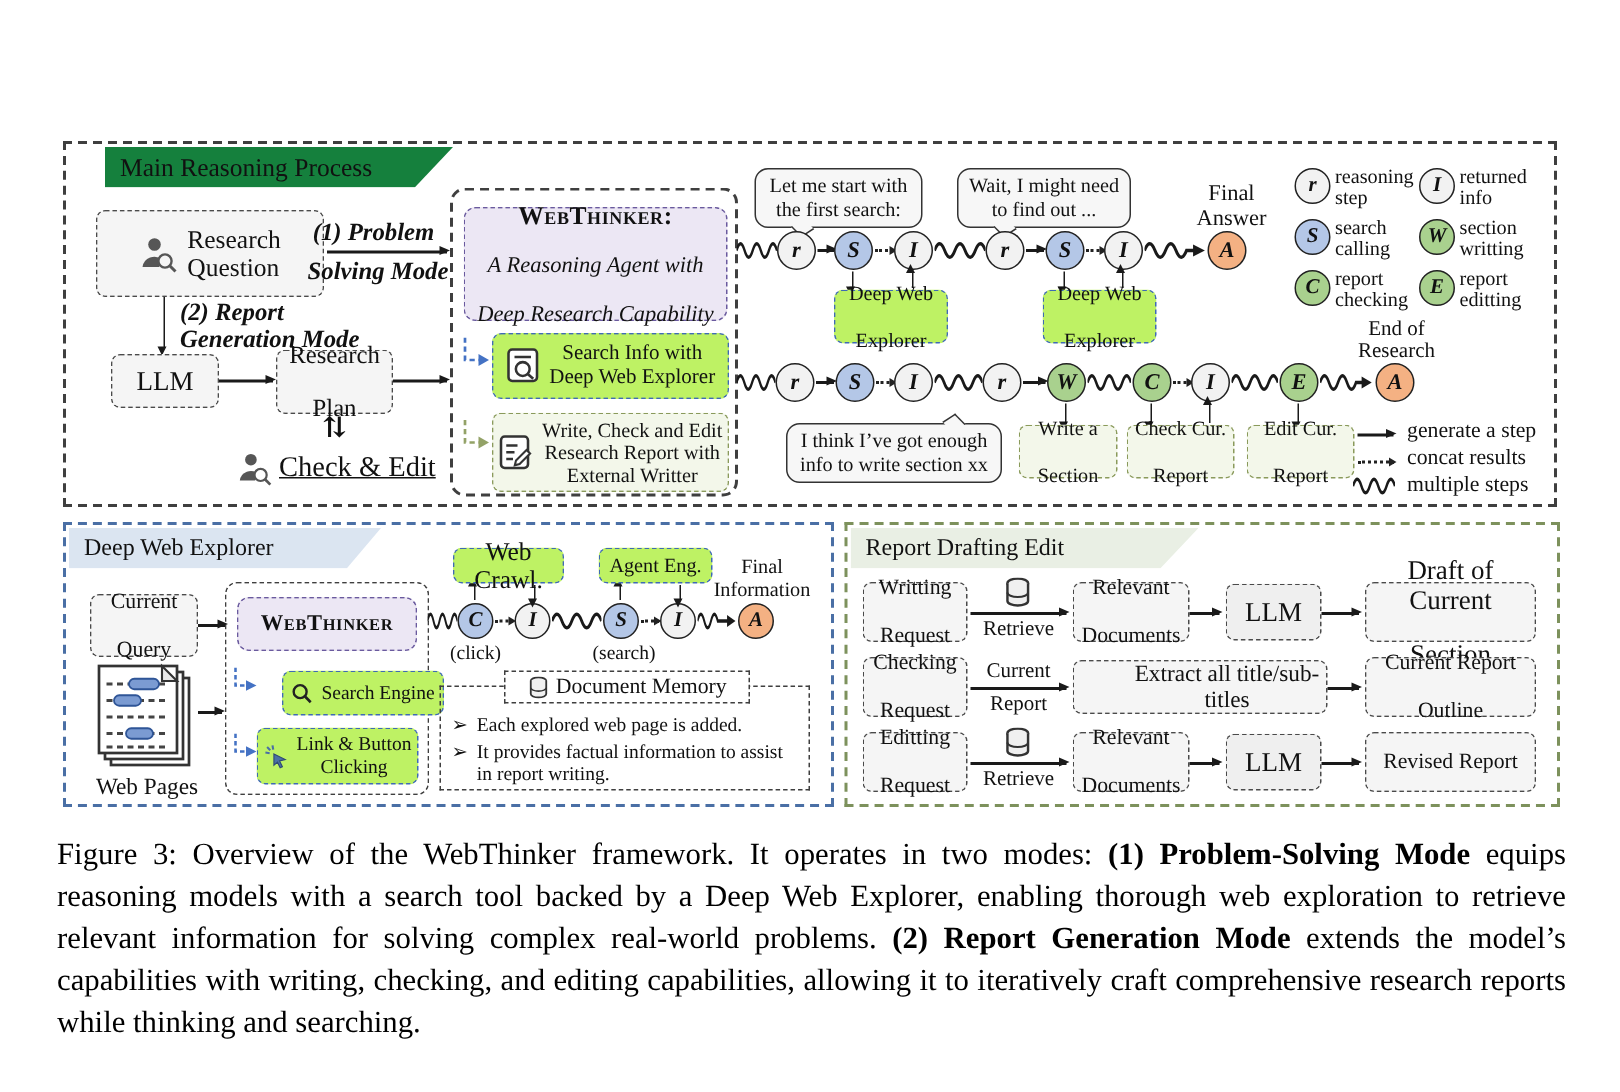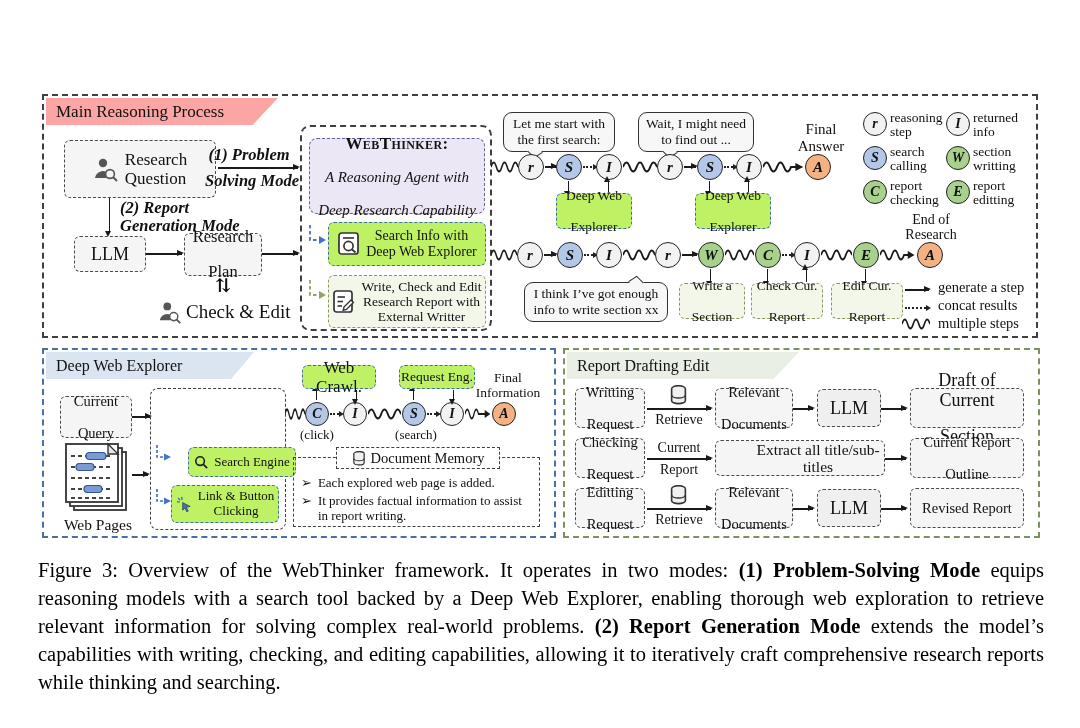--- a/index.html
+++ b/index.html
@@ -49,21 +49,21 @@
         line-height:28px;text-align:justify;color:#000;}
   .legrow{line-height:1.05;font-size:13.5px;}
   .dm-bullet{display:flex;gap:6px;font-size:13px;line-height:1.2;margin-top:2px;text-align:left;}
 </style>
 </head>
 <body>
 
 <div id="stage">
 
   <div class="panel" style="left:42px;top:94px;width:996px;height:244px;">
-    <div class="hdr" style="width:232px;background:#fca5a5;">Main Reasoning Process</div>
+    <div class="hdr" style="width:232px;background:#15803d;margin-left:24px;">Main Reasoning Process</div>
 
     <div class="bx row" style="left:20px;top:44px;width:152px;height:58px;font-size:17px;display:flex;">
       <span style="display:inline-flex;">
         <svg width="27" height="26" viewBox="0 0 27 26">
             <circle cx="10" cy="7" r="4.2" fill="#565656"></circle>
             <path d="M2,22 a8,8 0 0 1 13,-5 l-2,5 z" fill="#565656"></path>
             <circle cx="17" cy="18" r="4.4" fill="#f5f5f5" stroke="#565656" stroke-width="1.6"></circle>
             <line x1="20" y1="21" x2="24" y2="25" stroke="#565656" stroke-width="2"></line>
           </svg>
       </span>
@@ -90,21 +90,21 @@
     <div class="harr" style="left:218px;top:157px;width:36px;"></div>
     <div class="lbl" style="left:164px;top:180px;width:30px;font-size:19px;font-weight:bold;">⇅</div>
     <span class="abs" style="left:114px;top:204px;">
       <svg width="25" height="24" viewBox="0 0 27 26">
           <circle cx="10" cy="7" r="4.2" fill="#565656"></circle>
           <path d="M2,22 a8,8 0 0 1 13,-5 l-2,5 z" fill="#565656"></path>
           <circle cx="17" cy="18" r="4.4" fill="#fff" stroke="#565656" stroke-width="1.6"></circle>
           <line x1="20" y1="21" x2="24" y2="25" stroke="#565656" stroke-width="2"></line>
         </svg>
     </span>
-    <div class="lbl" style="left:142px;top:206px;width:106px;font-size:19px;text-align:left;">Check &amp; Edit</div>
+    <div class="lbl" style="left:142px;top:206px;width:106px;font-size:19px;text-align:left;text-decoration:underline;">Check &amp; Edit</div>
 
     <div class="abs" style="left:256px;top:29px;width:192px;height:206px;border:2px dashed #3f3f3f;border-radius:10px;box-sizing:border-box;">
       <div class="bx bx-purple" style="left:7px;top:11px;width:176px;height:76px;">
         <div class="sc" style="font-size:17px;">WebThinker:</div>
         <div style="font-style:italic;font-size:15px;">A Reasoning Agent with</div>
         <div style="font-style:italic;font-size:15px;">Deep Research Capability</div>
       </div>
       <span class="abs" style="left:4px;top:98px;">
         <svg width="22" height="24" viewBox="0 0 22 24">
             <path d="M4,0 V15 H14" fill="none" stroke="#4472c4" stroke-width="1.8" stroke-dasharray="3.5,2.5"></path>
@@ -314,20 +314,23 @@
   <div class="panel" style="left:42px;top:348px;width:514px;height:190px;border-color:#4a6fa5;">
     <div class="hdr" style="width:208px;background:#dbe5f1;font-size:16px;">Deep Web Explorer</div>
 
     <div class="bx" style="left:16px;top:46px;width:72px;height:42px;font-size:14.5px;">
       <div>Current</div>
       <div>Query</div>
     </div>
     <div class="harr" style="left:88px;top:66px;width:18px;"></div>
 
     <div class="abs" style="left:106px;top:38px;width:136px;height:142px;border:1.9px dashed #3f3f3f;border-radius:8px;box-sizing:border-box;">
+      <div class="bx bx-purple" style="left:7px;top:9px;width:120px;height:36px;">
+        <div class="sc" style="font-size:15px;">WebThinker</div>
+      </div>
       <span class="abs" style="left:2px;top:56px;">
         <svg width="20" height="20" viewBox="0 0 20 20">
             <path d="M4,0 V12 H12" fill="none" stroke="#4472c4" stroke-width="1.7" stroke-dasharray="3,2"></path>
             <polygon points="11,8.5 18,12 11,15.5" fill="#4472c4"></polygon>
           </svg>
       </span>
       <div class="bx bx-blue row" style="left:37px;top:58px;width:108px;height:30px;font-size:13px;display:flex;">
         <span style="display:inline-flex;">
           <svg width="15" height="15" viewBox="0 0 16 16">
               <circle cx="6.5" cy="6.5" r="4.6" fill="none" stroke="#222" stroke-width="1.7"></circle>
@@ -402,21 +405,21 @@
     </div>
   <div class="node sm n-orange" style="left:492px;top:402px;">A</div>
   <div class="lbl" style="left:293px;top:428px;width:48px;font-size:13px;">(click)</div>
   <div class="lbl" style="left:390px;top:428px;width:52px;font-size:13px;">(search)</div>
 
   <div class="va up" style="left:316px;top:390px;height:10px;"></div>
   <div class="va down" style="left:356px;top:390px;height:10px;"></div>
   <div class="bx bx-blue" style="left:302px;top:365px;width:74px;height:24px;font-size:17px;">Web Crawl.</div>
   <div class="va up" style="left:413px;top:390px;height:10px;"></div>
   <div class="va down" style="left:453px;top:390px;height:10px;"></div>
-  <div class="bx bx-blue" style="left:399px;top:365px;width:76px;height:24px;font-size:13.5px;">Request Eng.</div>
+  <div class="bx bx-blue" style="left:399px;top:365px;width:76px;height:24px;font-size:13.5px;">Agent Eng.</div>
   <div class="lbl" style="left:473px;top:371px;width:70px;font-size:13.5px;">
     <div>Final</div>
     <div>Information</div>
   </div>
 
   <div class="abs" style="left:293px;top:457px;width:247px;height:70px;border:1.9px dashed #3f3f3f;box-sizing:border-box;"></div>
   <div class="abs" style="left:336px;top:447px;width:164px;height:22px;border:1.9px dashed #3f3f3f;background:#fff;display:flex;align-items:center;justify-content:center;gap:5px;font-size:14.5px;box-sizing:border-box;">
     <span style="display:inline-flex;">
       <svg width="14" height="15" viewBox="0 0 14 16">
           <ellipse cx="7" cy="3" rx="5.5" ry="2.4" fill="#f0f0f0" stroke="#333" stroke-width="1.3"></ellipse>

